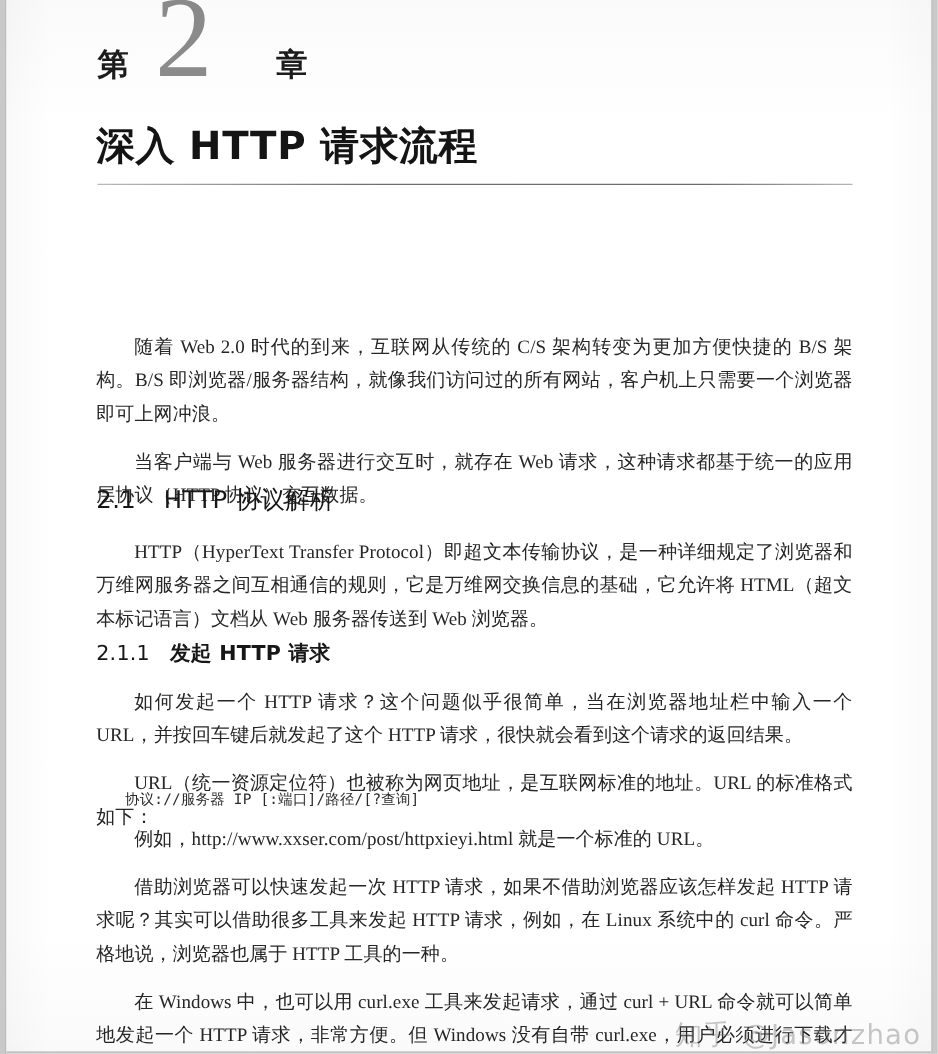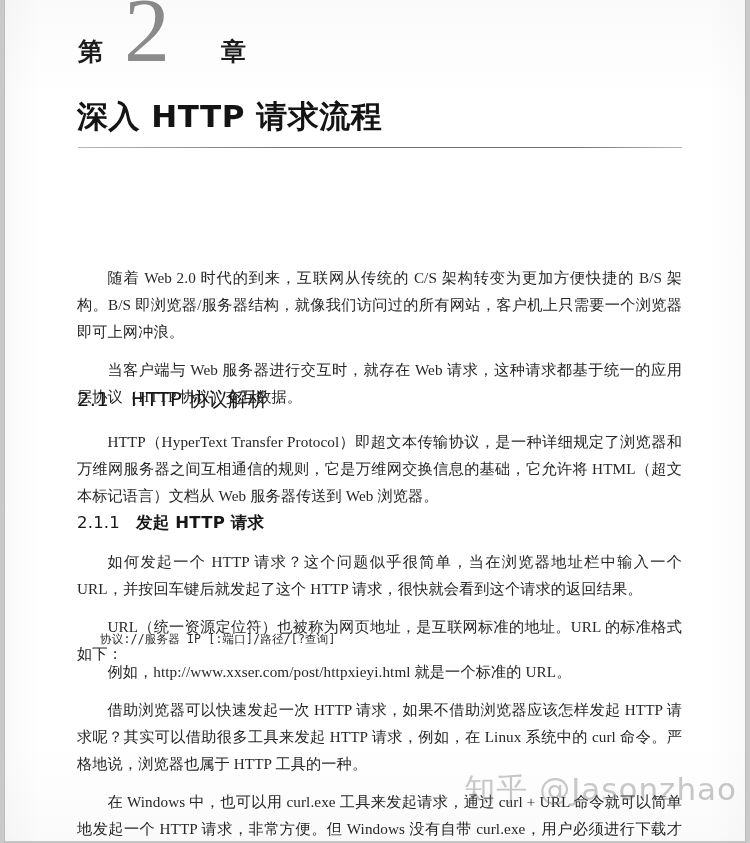--- a/index.html
+++ b/index.html
@@ -145,23 +145,23 @@
     letter-spacing: 0.2px;
     white-space: nowrap;
     margin: 0;
     padding-left: 2em;
   }
 
   
   .watermark {
     position: absolute;
     right: 8px;
-    bottom: 32px;
-    font-family: "DejaVu Sans", "Liberation Sans", sans-serif;
-    font-size: 31px;
+    bottom: 0;
+    font-family: "DejaVu Sans", "Liberation Sans", sans-serif;
+    font-size: 22px;
     font-weight: 400;
     color: rgba(110,110,110,0.38);
     letter-spacing: 1px;
     white-space: nowrap;
     z-index: 6;
     pointer-events: none;
     margin-top: 28px;
   }
 
   

